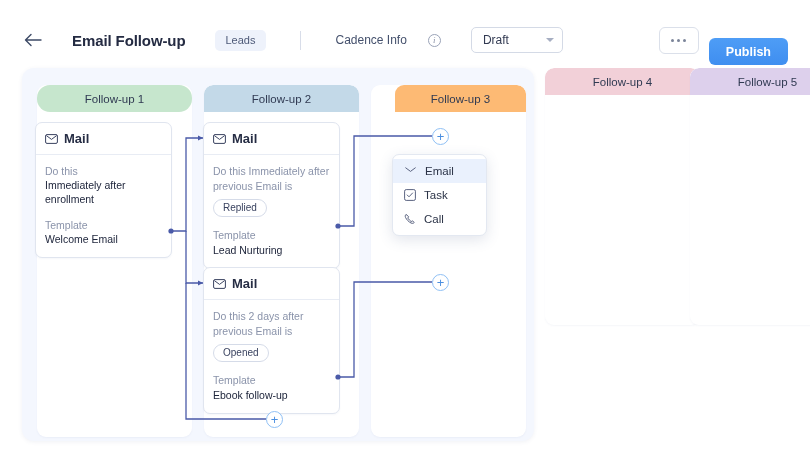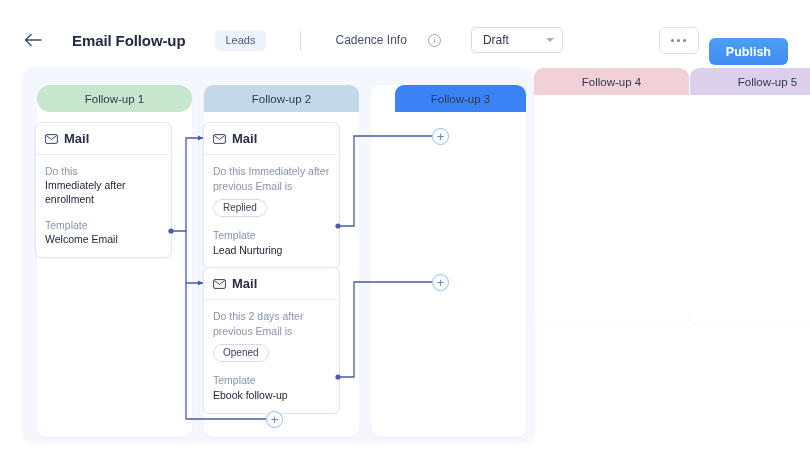--- a/index.html
+++ b/index.html
@@ -179,21 +179,21 @@
     top: 17px;
     width: 155px;
     background: #ffffff;
     border-radius: 9px;
     overflow: hidden;
     box-shadow: 0 1px 2px rgba(80,100,150,0.06);
   }
   .col-1 { left: 15px;  height: 352px; }
   .col-2 { left: 182px; height: 352px; }
   .col-3 { left: 349px; height: 352px; }
-  .col-4 { left: 534px; top: 68px; height: 257px; position: absolute; }
+  .col-4 { left: 545px; top: 68px; height: 257px; position: absolute; }
   .col-5 { left: 690px; top: 68px; height: 257px; position: absolute; }
 
   .col-head {
     height: 27px;
     display: flex;
     align-items: center;
     justify-content: center;
     font-size: 11.5px;
     color: #303a52;
     border-radius: 9px 9px 0 0;
@@ -348,21 +348,21 @@
 
     <div class="column col-1">
       <div class="col-head" style="background: rgb(198, 230, 205); border-radius: 13px;">Follow-up 1</div>
     </div>
 
     <div class="column col-2">
       <div class="col-head" style="background: rgb(195, 217, 232);">Follow-up 2</div>
     </div>
 
     <div class="column col-3">
-      <div class="col-head" style="background: #3b82f6; margin-left: 24px;">Follow-up 3</div>
+      <div class="col-head" style="background: #fdba74; margin-left: 24px;">Follow-up 3</div>
     </div>
   </div>
 
   <div class="column col-4">
     <div class="col-head" style="background: rgb(242, 208, 216);">Follow-up 4</div>
   </div>
   <div class="column col-5">
     <div class="col-head" style="background: rgb(221, 208, 236);">Follow-up 5</div>
   </div>
 
@@ -437,14 +437,42 @@
       <div class="gap-10"></div>
       <div class="field-label">Template</div>
       <div class="field-value">Ebook follow-up</div>
     </div>
   </div>
 
   <div class="plus-btn" style="left:432px; top:128px;">+</div>
   <div class="plus-btn" style="left:432px; top:274px;">+</div>
   <div class="plus-btn" style="left:266px; top:411px;">+</div>
 
+  <div class="popup">
+    <div class="popup-item active">
+      <span>
+        <svg width="13" height="10" viewBox="0 0 13 10">
+            <rect x="0.6" y="0.6" width="11.8" height="8.8" rx="1.4" stroke="#5a6party" fill="none" stroke-width="1"></rect>
+            <path d="M1.4 1.6 L6.5 5.4 L11.6 1.6" stroke="#5a6380" stroke-width="1" fill="none"></path>
+          </svg>
+      </span>
+      <span>Email</span>
+    </div>
+    <div class="popup-item">
+      <span>
+        <svg width="12" height="12" viewBox="0 0 12 12">
+            <rect x="0.6" y="0.6" width="10.8" height="10.8" rx="1.6" stroke="#5a6380" fill="none" stroke-width="1"></rect>
+            <path d="M3.2 6 L5 7.8 L8.6 4" stroke="#5a6380" stroke-width="1" fill="none" stroke-linecap="round" stroke-linejoin="round"></path>
+          </svg>
+      </span>
+      <span>Task</span>
+    </div>
+    <div class="popup-item">
+      <span>
+        <svg width="12" height="12" viewBox="0 0 12 12">
+            <path d="M2 1.4 C1.2 2.2 1 3.4 1.6 4.6 C2.6 6.6 4.6 8.8 7 10 C8.2 10.6 9.4 10.4 10.2 9.6 L8.6 7.8 L7.2 8.6 C6.2 7.9 4.6 6.3 3.8 5.1 L4.6 3.6 Z" stroke="#5a6380" stroke-width="1" fill="none" stroke-linejoin="round"></path>
+          </svg>
+      </span>
+      <span>Call</span>
+    </div>
+  </div>
 
 </div>
 
 </body></html>

